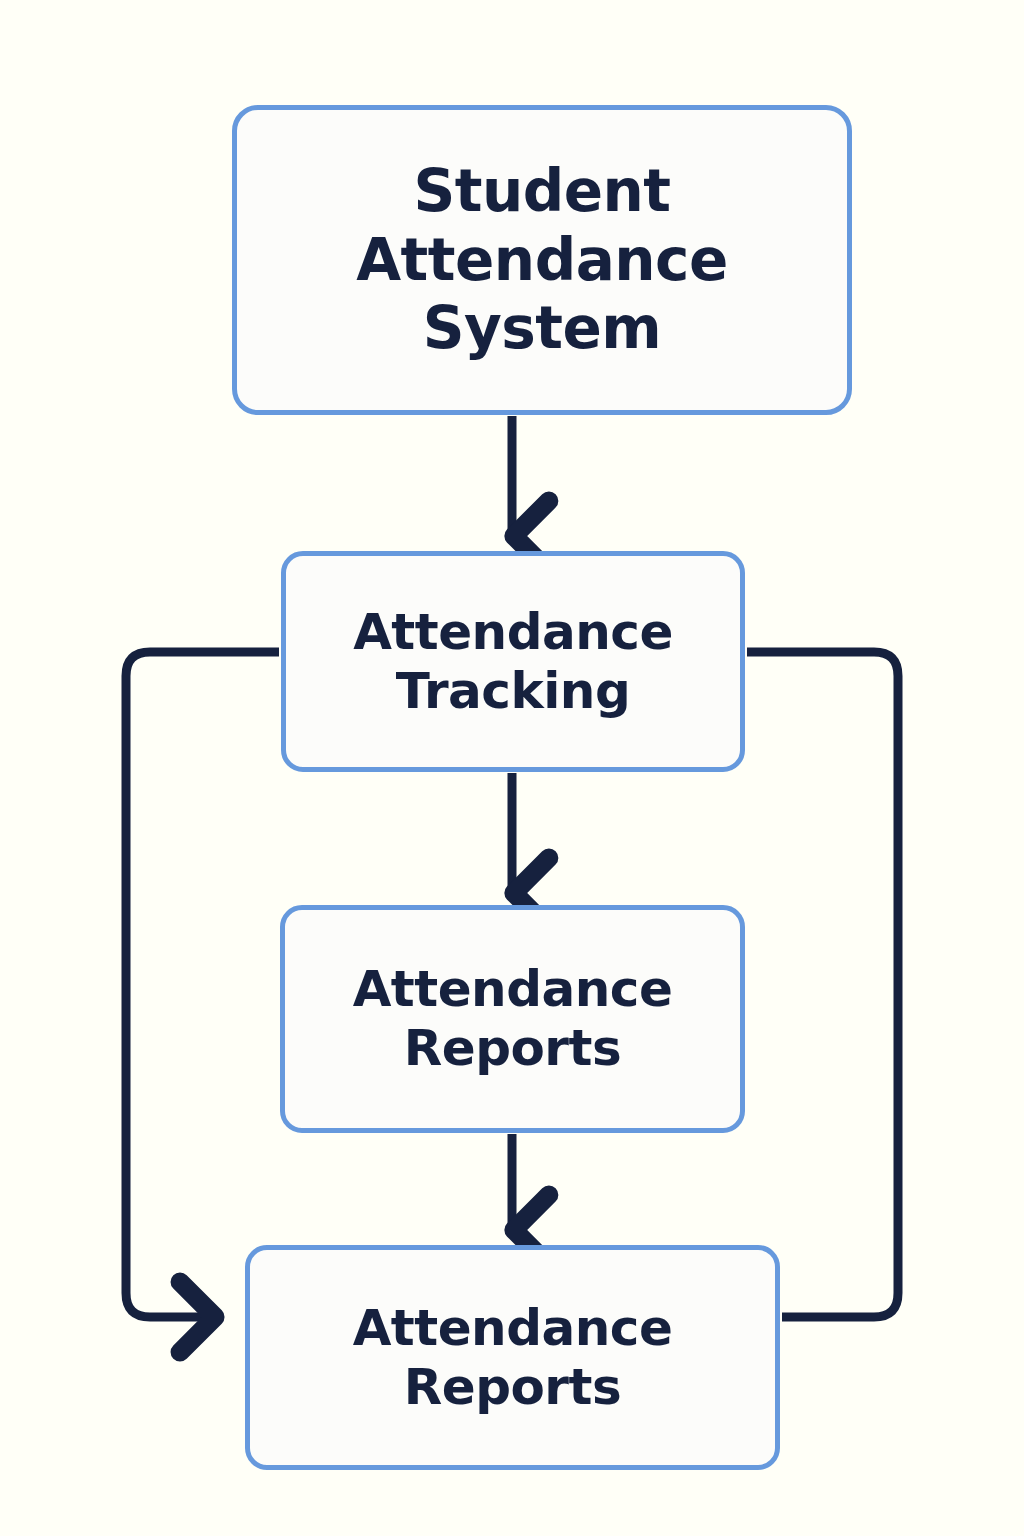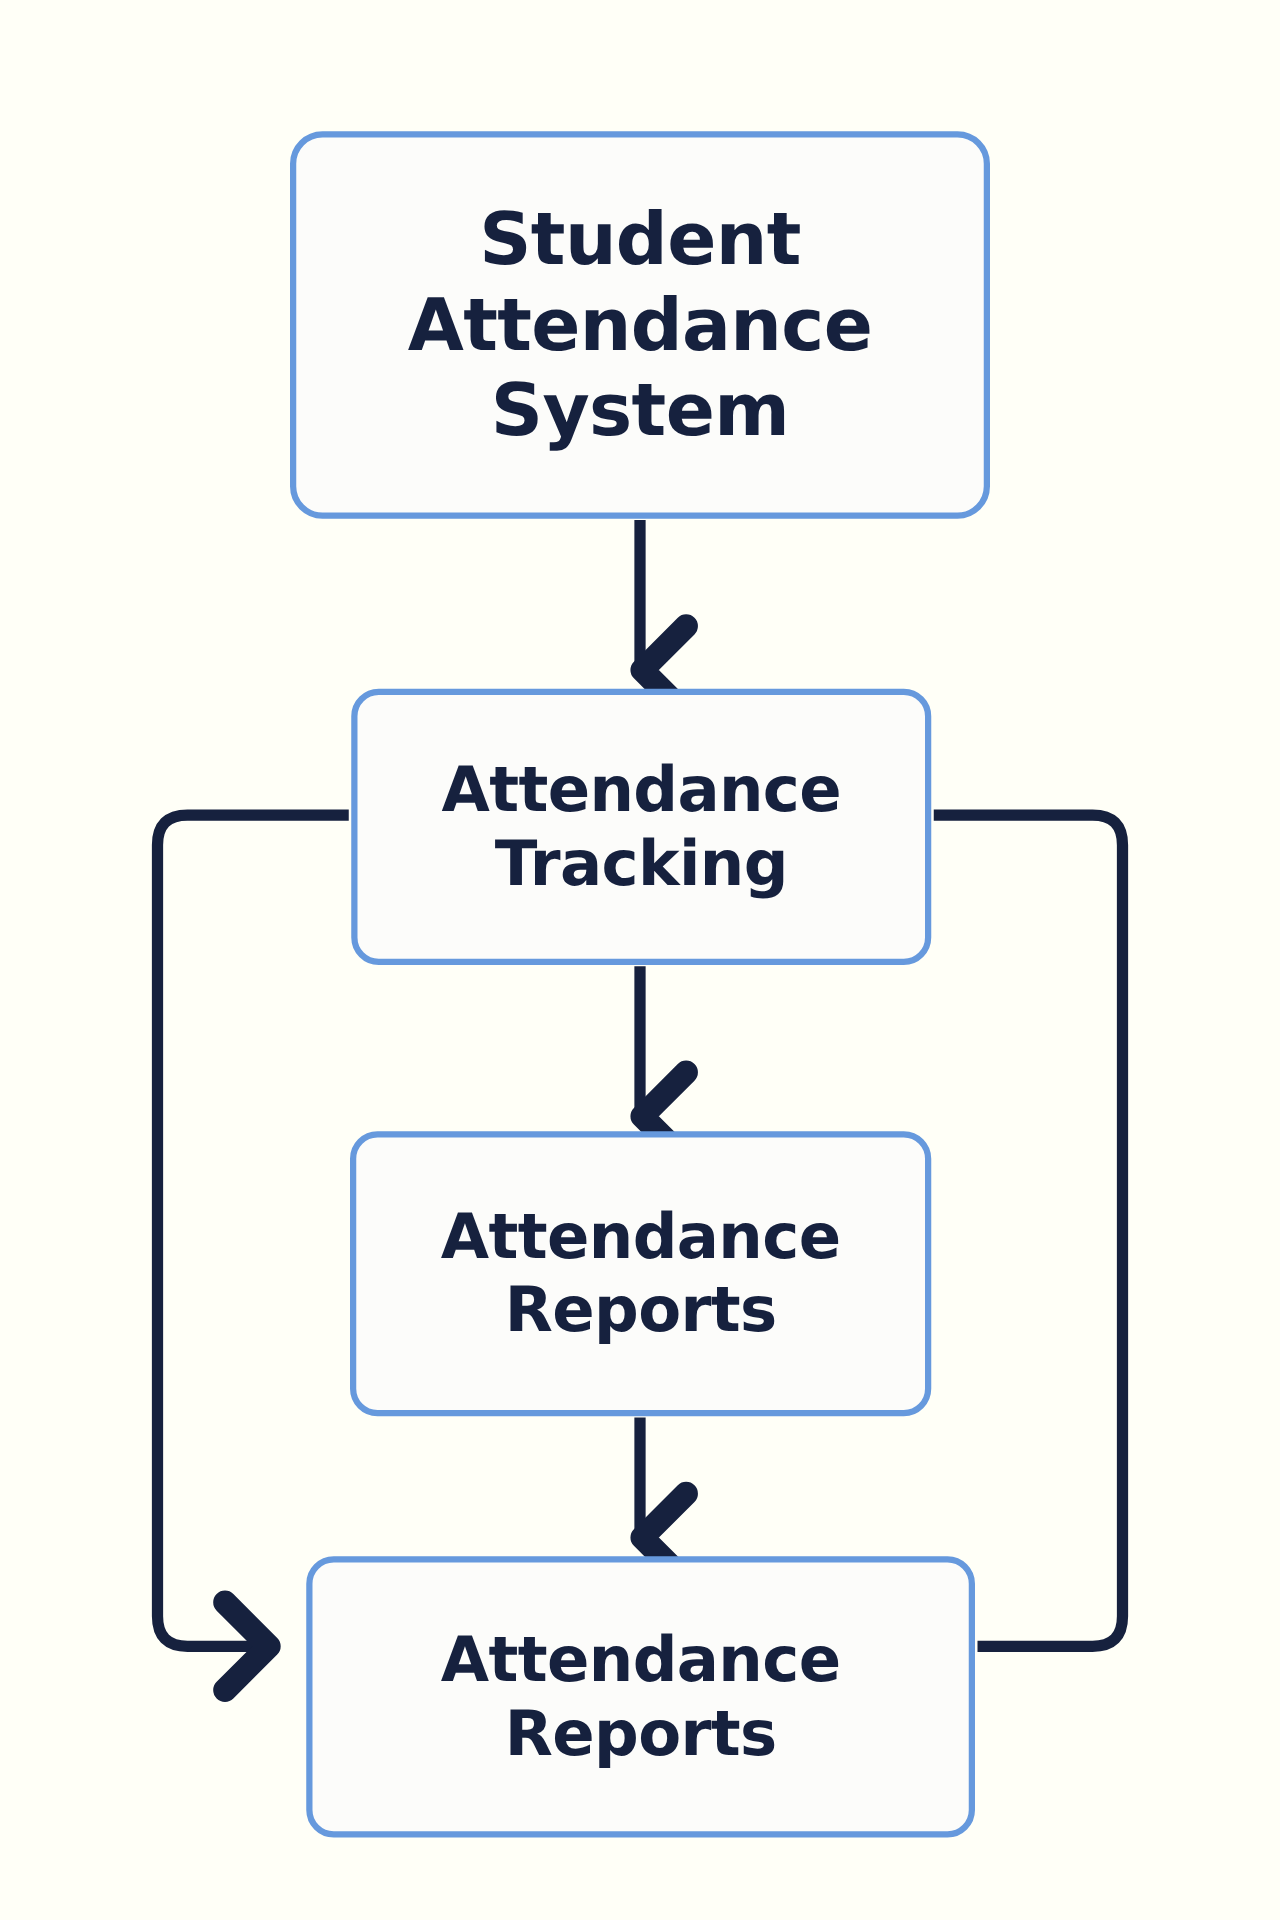--- a/index.html
+++ b/index.html
@@ -42,21 +42,21 @@
     z-index: 2;
   }
   .node-label {
     display: block;
     white-space: pre-line;
     padding: 0 10px;
   }
   #node-root {
     left: 232px;
     top: 105px;
-    width: 560px;
+    width: 620px;
     height: 310px;
     font-size: 58px;
     border-radius: 26px;
   }
   #node-tracking {
     left: 281px;
     top: 551px;
     width: 464px;
     height: 221px;
     font-size: 50px;

